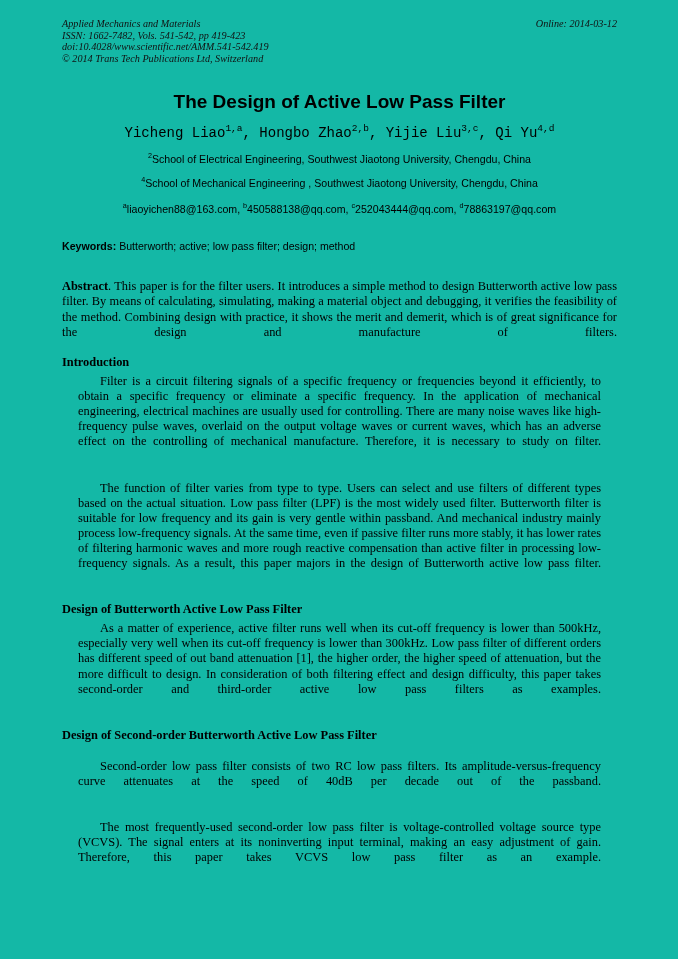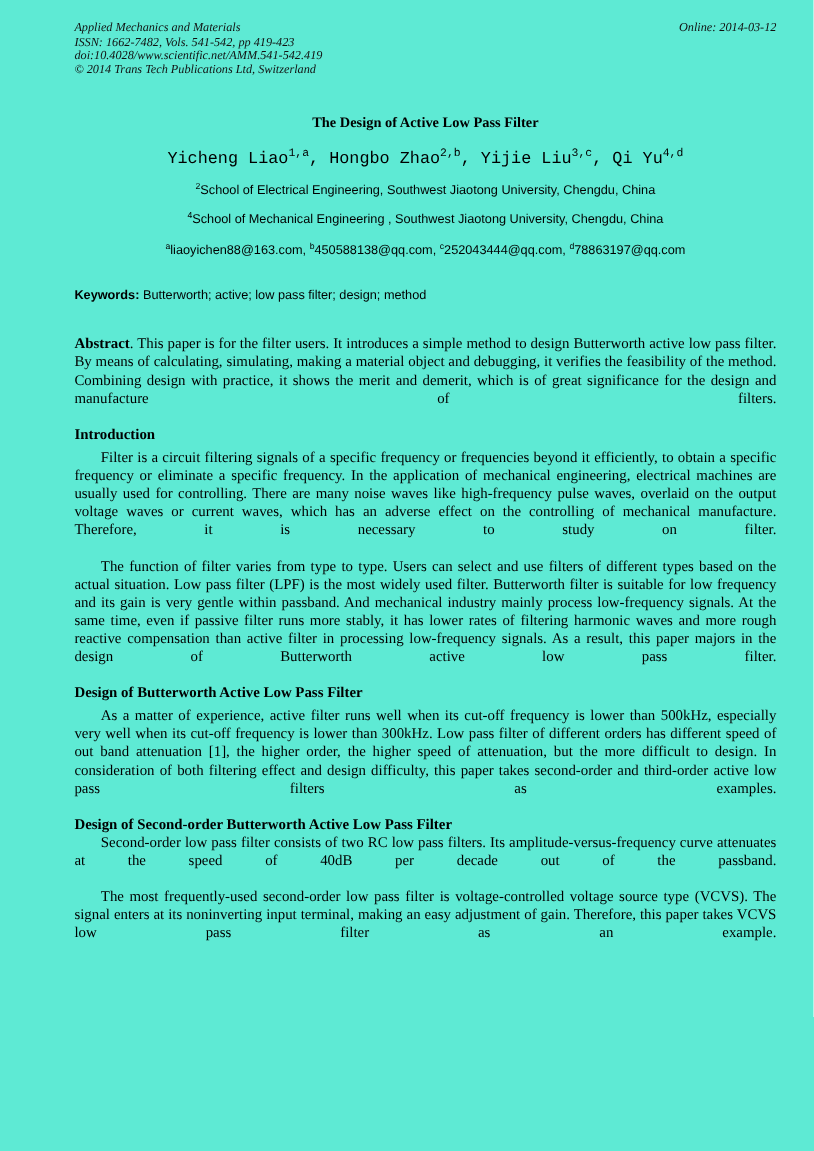--- a/index.html
+++ b/index.html
@@ -15,46 +15,46 @@
     font-family: "Liberation Serif", serif;
     color: #000000;
     -webkit-font-smoothing: antialiased;
   }
 
   .page {
     position: absolute;
     left: 0; top: 0;
     width: 678px;
     height: 959px;
-    background: #5eead4;
+    background: #14b8a6;
     box-sizing: border-box;
-    padding: 18px 31px 0 62px;
+    padding: 18px 61px 0 62px;
   }
 
   
   .masthead {
     font-family: "Liberation Serif", serif;
     font-style: italic;
     font-size: 10.2px;
     line-height: 11.6px;
     color: #111;
   }
   .masthead-row1 {
     display: flex;
     justify-content: space-between;
     align-items: baseline;
   }
   .masthead-line { white-space: nowrap; }
 
   
   .title {
     text-align: center;
-    font-family: Liberation Serif, serif;
+    font-family: Liberation Sans, sans-serif;
     font-weight: bold;
-    font-size: 12px;
+    font-size: 19px;
     line-height: 18px;
     margin-top: 29px;
   }
   .authors {
     text-align: center;
     font-family: Liberation Mono, monospace;
     font-size: 14px;
     line-height: 18px;
     margin-top: 13px;
   }
@@ -109,21 +109,21 @@
   .sec-intro { margin-top: 25px; }
   .sec-design { margin-top: 24px; }
   .sec-second { margin-top: 0px; }
 
   p.body {
     font-family: "Liberation Serif", serif;
     font-size: 12.4px;
     line-height: 15.1px;
     text-align: justify;
     text-indent: 22px;
-    margin: 0;
+    margin: 16px;
     padding: 0;
   }
   p.after-heading { margin-top: 4px; }
 
   
   p.body::after, .abstract::after {
     content: "";
     display: inline-block;
     width: 100%;
   }

